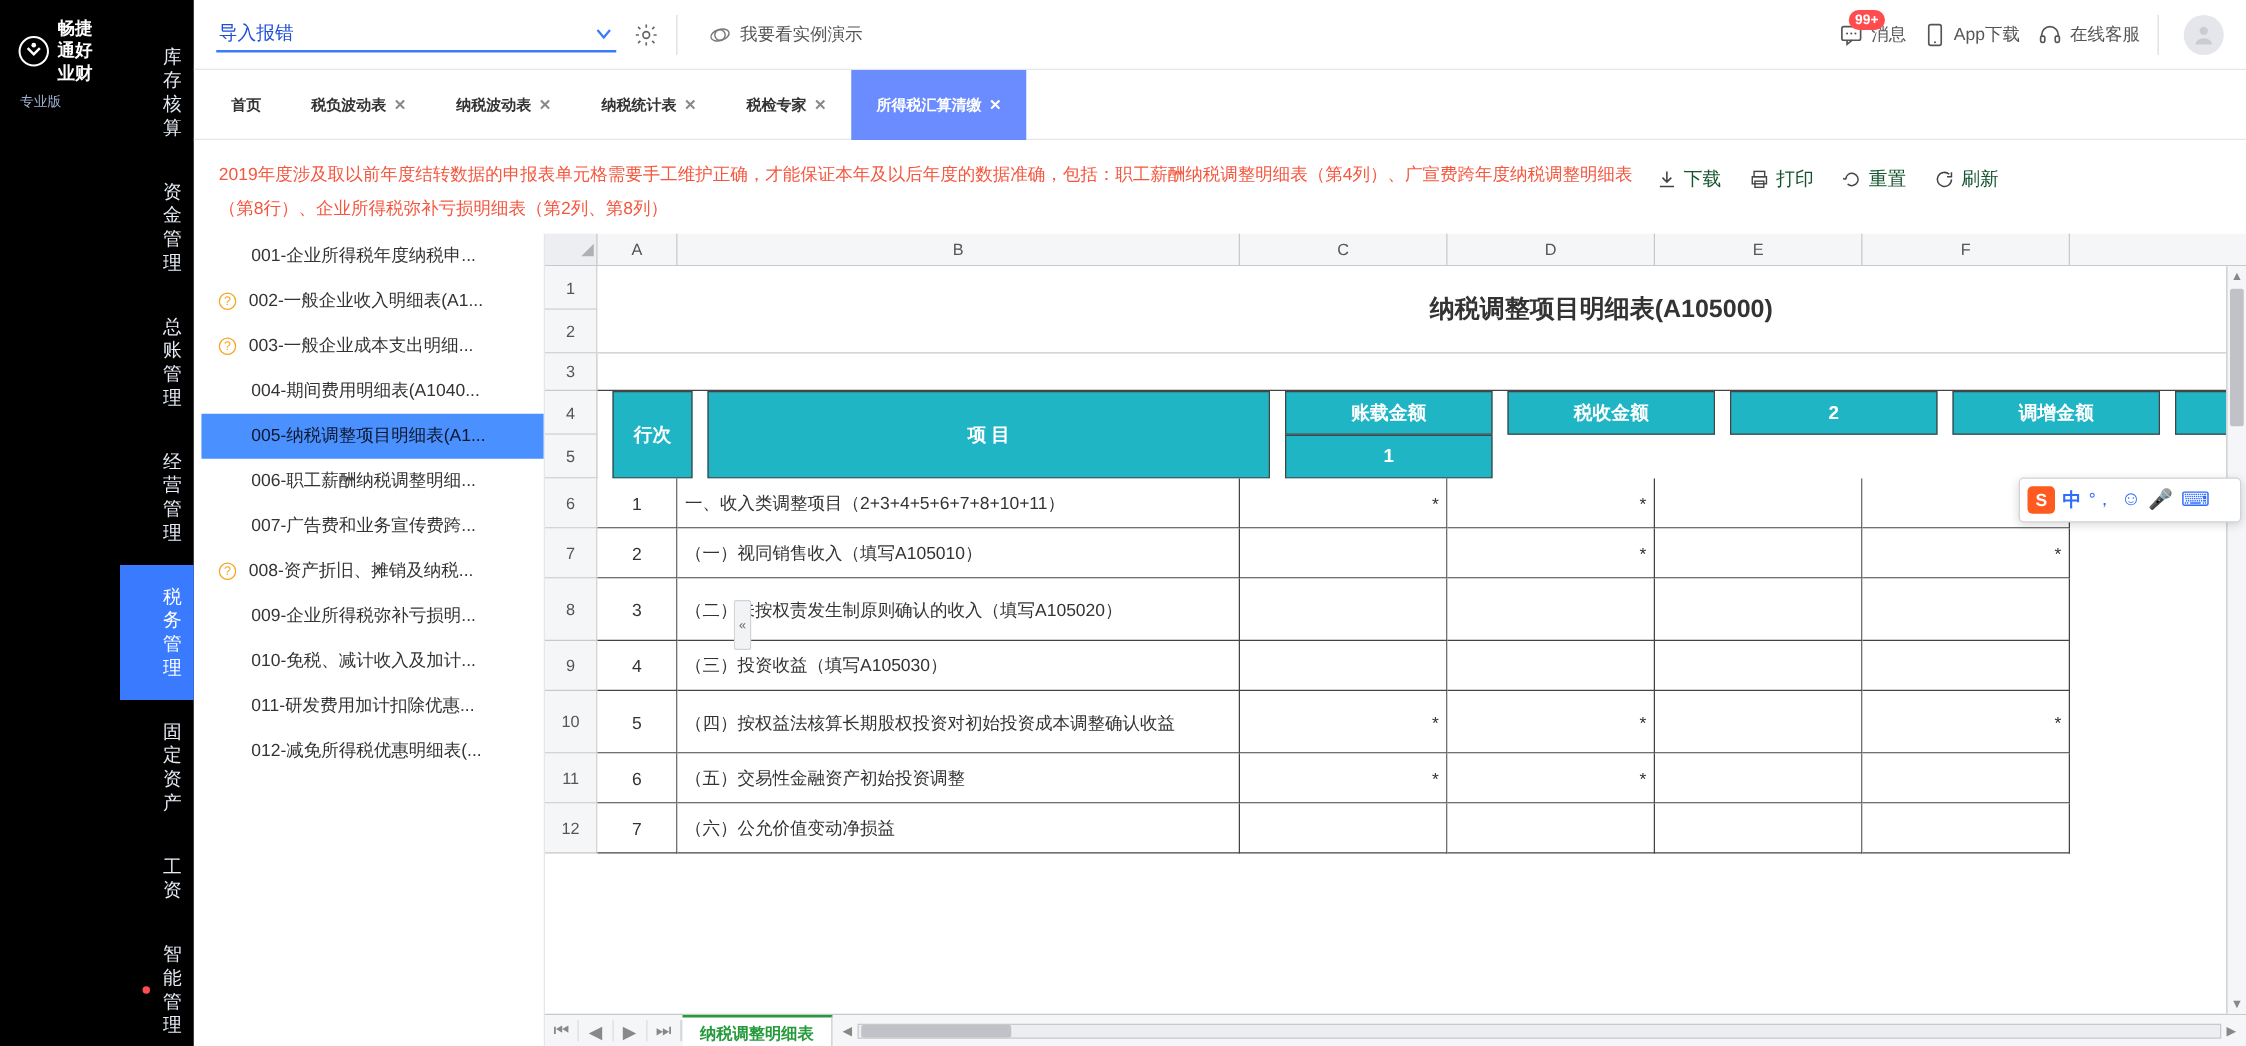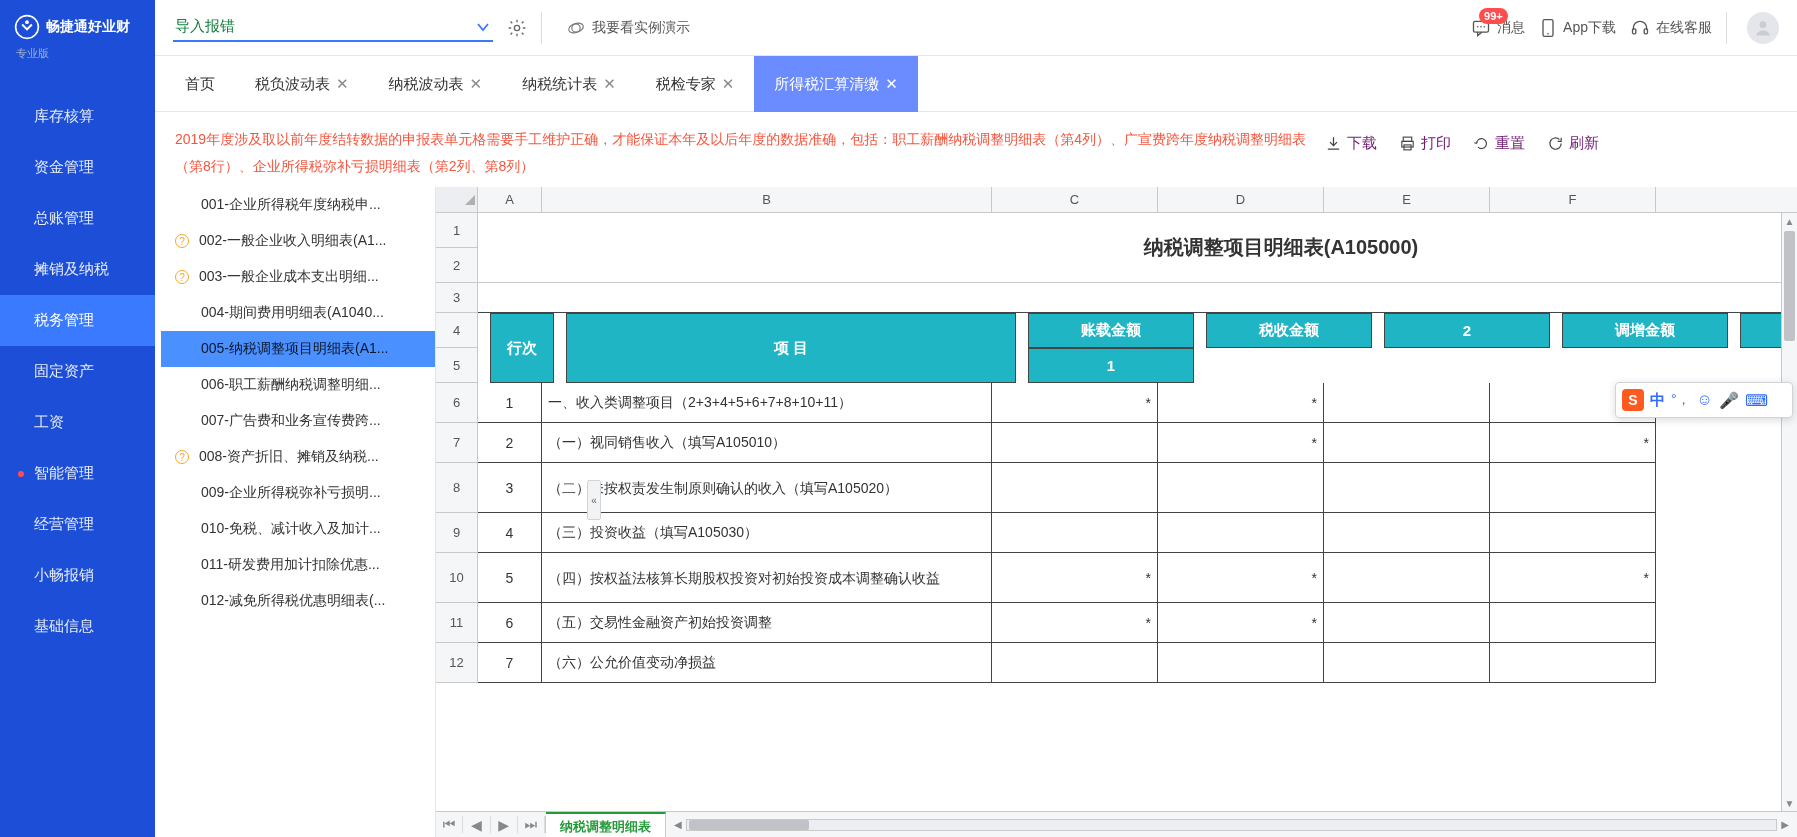--- a/index.html
+++ b/index.html
@@ -1,53 +1,53 @@
 <!DOCTYPE html>
 <html><head>
   <meta charset="utf-8">
   <style>
     * { margin: 0; padding: 0; box-sizing: border-box; }
     body { font-family: "Microsoft YaHei", "PingFang SC", sans-serif; font-size: 14px; color: #333; background: #fff; overflow: hidden; }
     .app { display: flex; height: 837px; width: 1797px; }
     
-    .sidebar { width: 155px; background: #1d4ed8; color: #fff; display: flex; flex-direction: column; flex-shrink: 0; }
+    .sidebar { width: 155px; background: #000000; color: #fff; display: flex; flex-direction: row; flex-shrink: 0; }
     .logo-block { padding: 14px 10px 10px 14px; display: flex; flex-direction: column; }
     .logo-row { display: flex; align-items: center; gap: 6px; }
     .logo-mark { width: 26px; height: 26px; display: flex; align-items: center; justify-content: center; }
     .logo-mark svg { width: 26px; height: 26px; }
     .logo-text { font-size: 14px; font-weight: 600; }
     .logo-sub { font-size: 11px; color: #9fb0d0; margin-top: 6px; margin-left: 2px; }
     .nav { display: flex; flex-direction: column; margin-top: 20px; }
     .nav-item { padding: 16px 0 16px 34px; font-size: 15px; color: #e5ecf5; cursor: pointer; position: relative; }
     .nav-item.active { background: #3a7afe; color: #fff; border-radius: 0; }
     .nav-item .dot { width: 6px; height: 6px; border-radius: 50%; background: #ff4d4f; position: absolute; left: 18px; top: 50%; transform: translateY(-50%); }
     
     .main { flex: 1; display: flex; flex-direction: column; min-width: 0; }
     
     .top-header { height: 56px; border-bottom: 1px solid #e5e6eb; display: flex; align-items: center; padding: 0 18px; gap: 14px; }
     .search-wrap { display: flex; align-items: center; gap: 14px; border-bottom: 2px solid #3a7afe; padding: 4px 2px; width: 320px; }
-    .search-text { flex: 1; color: #15803d; font-size: 15px; }
+    .search-text { flex: 1; color: #1d4ed8; font-size: 15px; }
     .chev-icon { color: #3a7afe; }
     .gear-icon { color: #666; cursor: pointer; }
     .divider-v { width: 1px; height: 32px; background: #ddd; }
     .demo-link { display: flex; align-items: center; gap: 6px; color: #555; cursor: pointer; margin-left: 10px; }
     .top-spacer { flex: 1; }
     .icon-btn { display: flex; align-items: center; gap: 6px; color: #555; cursor: pointer; position: relative; font-size: 14px; }
     .badge { position: absolute; top: -10px; left: 8px; background: #ff4d4f; color: #fff; font-size: 11px; border-radius: 8px; padding: 1px 5px; line-height: 14px; font-weight: 600; }
     .avatar { width: 32px; height: 32px; border-radius: 50%; background: #e5e6eb; display: flex; align-items: center; justify-content: center; color: #999; margin-left: 6px; }
     
     .tabs-row { height: 56px; display: flex; align-items: center; border-bottom: 1px solid #e5e6eb; padding: 0 10px; }
-    .tab { padding: 0 20px; height: 56px; line-height: 56px; color: #333; cursor: pointer; display: flex; align-items: center; gap: 6px; font-size: 15px; }
+    .tab { padding: 0 20px; height: 56px; line-height: 56px; color: #333; cursor: pointer; display: flex; align-items: center; gap: 6px; font-size: 12px; font-weight: bold; }
     .tab .close-x { color: #888; }
     .tab.active { background: #6b8cff; color: #fff; }
     .tab.active .close-x { color: #fff; }
     
     .notice-row { display: flex; padding: 14px 20px 8px 20px; gap: 10px; align-items: flex-start; }
     .notice-text { color: #f5563f; font-size: 14px; line-height: 1.9; flex: 1; max-width: 1140px; }
-    .actions { display: flex; gap: 22px; align-items: flex-start; color: #701a75; font-size: 15px; padding-top: 8px; }
+    .actions { display: flex; gap: 22px; align-items: flex-start; color: #14532d; font-size: 15px; padding-top: 8px; }
     .action { display: flex; align-items: center; gap: 5px; cursor: pointer; }
     
     .content-body { display: flex; flex: 1; min-height: 0; padding-left: 6px; }
     .form-list { width: 275px; display: flex; flex-direction: column; border-right: 1px solid #e5e6eb; overflow: hidden; }
     .form-list-item { padding: 9px 10px 9px 14px; font-size: 14px; color: #333; cursor: pointer; white-space: nowrap; overflow: hidden; text-overflow: ellipsis; display: flex; align-items: center; gap: 4px; }
     .form-list-item.highlighted { background: #4a90ff; color: #0f172a; }
     .q-icon { width: 14px; height: 14px; border: 1px solid #f5a623; border-radius: 50%; color: #f5a623; font-size: 10px; display: inline-flex; align-items: center; justify-content: center; flex-shrink: 0; }
     .form-list-item .label { padding-left: 26px; }
     .form-list-item.has-q .label { padding-left: 6px; }
     .collapse-handle { position: absolute; left: 432px; top: 480px; width: 14px; height: 40px; background: #f2f3f5; border: 1px solid #d0d3d8; display: flex; align-items: center; justify-content: center; font-size: 10px; color: #666; cursor: pointer; border-radius: 2px; z-index: 5; }
@@ -117,21 +117,21 @@
             </svg>
         </span>
         <span class="logo-text">畅捷通好业财</span>
       </div>
       <span class="logo-sub">专业版</span>
     </div>
     <div class="nav" id="nav">
         <div class="nav-item"><span>库存核算</span></div>
         <div class="nav-item"><span>资金管理</span></div>
         <div class="nav-item"><span>总账管理</span></div>
-        <div class="nav-item"><span>摊销及纳税</span></div>
+        <div class="nav-item"><span>经营管理</span></div>
         <div class="nav-item active"><span>税务管理</span></div>
         <div class="nav-item"><span>固定资产</span></div>
         <div class="nav-item"><span>工资</span></div>
         <div class="nav-item"><span class="dot"></span><span>智能管理</span></div>
         <div class="nav-item"><span>经营管理</span></div>
         <div class="nav-item"><span>小畅报销</span></div>
         <div class="nav-item"><span>基础信息</span></div>
       </div>
   </div>
 

